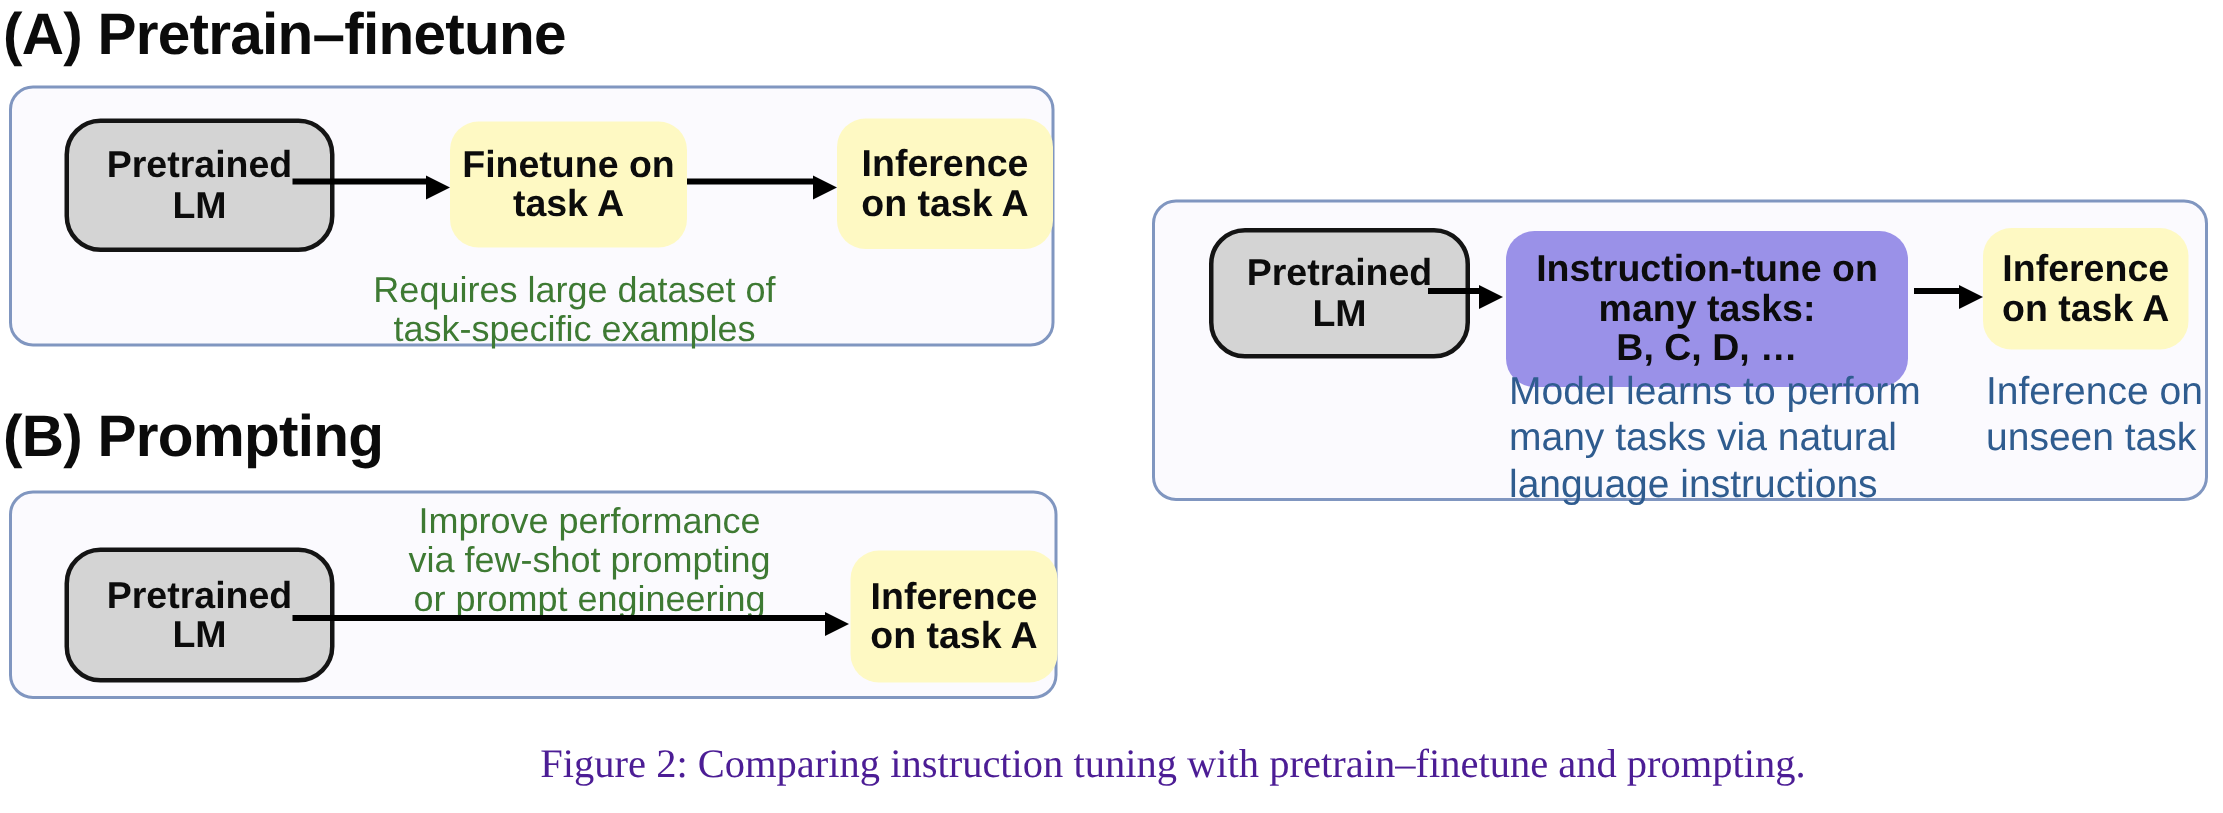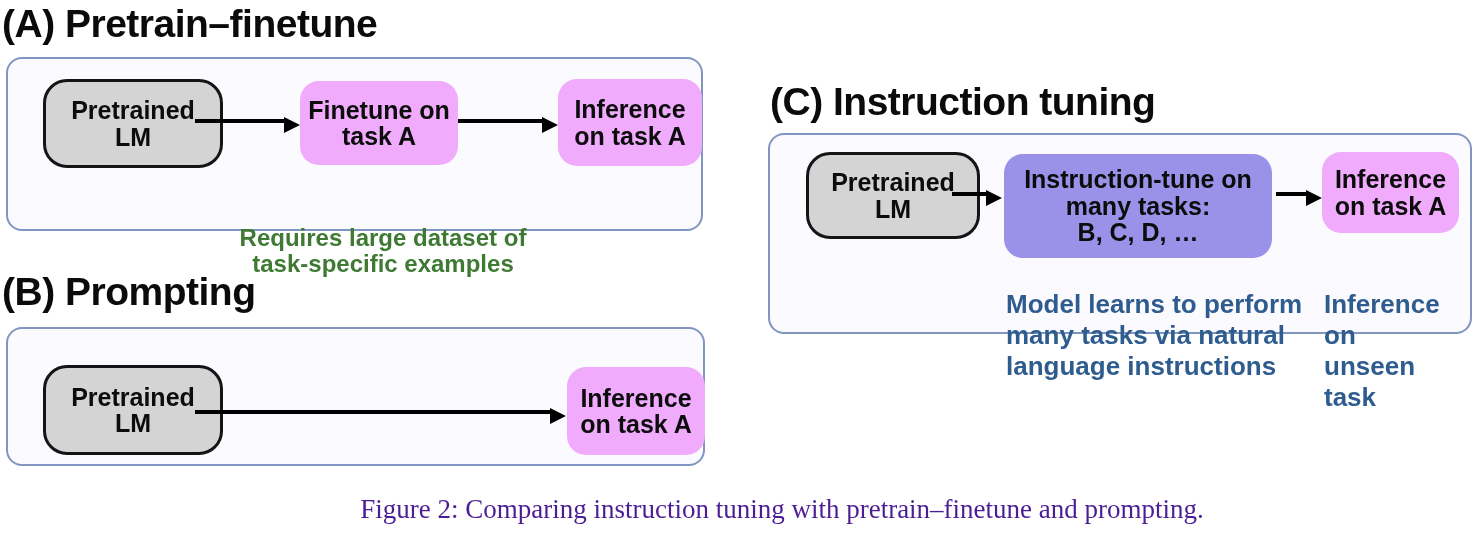--- a/index.html
+++ b/index.html
@@ -16,25 +16,25 @@
   .panel {
     position:absolute; background:#fbfafe; border:2px solid #8096c0;
     border-radius:16px; box-sizing:border-box;
   }
   .node {
     position:absolute; display:flex; align-items:center; justify-content:center;
     text-align:center; font-weight:bold; font-size:25px; line-height:1.06;
     color:#0c0c0c; box-sizing:border-box;
   }
   .gray-node  { background:#d4d4d4; border:3.5px solid #141414; border-radius:24px;margin-left:28px; }
-  .blue-node  { background:#f0abfc; border-radius:19px; }
+  .blue-node  { background:#fef9c3; border-radius:19px; }
   .purple-node{ background:#9a91e8; border-radius:19px; }
   .pre { white-space:pre-line; }
   .note {
-    position:absolute; font-size:24px; line-height:26px; font-weight:bold;margin-top:44px;
+    position:absolute; font-size:24px; line-height:26px; font-weight:normal;
   }
   .green-note { color:#3e7a33; text-align:center; }
   .blue-note  { color:#2f5c8f; font-size:26px; line-height:31px; text-align:left; }
   .arrow {
     position:absolute; height:0; border-top:4px solid #000;
   }
   .arrow::after {
     content:""; position:absolute; right:-16px; top:-6px; width:0; height:0;
     border-left:16px solid #000; border-top:8px solid transparent;
     border-bottom:8px solid transparent;
@@ -62,26 +62,28 @@
 on task A</div>
     <div class="note green-note pre" style="left:215px; top:122px; width:320px;">Requires large dataset of
 task-specific examples</div>
   </div>
 
   <div class="panel-title" style="left:2px; top:270px;">(B) Prompting</div>
 
   <div class="panel" style="left:6px; top:327px; width:699px; height:139px;">
     <div class="node gray-node pre" style="left:7px; top:36px; width:180px; height:90px;">Pretrained
 LM</div>
+    <div class="note green-note pre" style="left:200px; top:6px; width:370px;">Improve performance
+via few-shot prompting
+or prompt engineering</div>
     <div class="arrow" style="left:187px; top:81px; width:355px;"></div>
     <div class="node blue-node pre" style="left:559px; top:38px; width:138px; height:88px;">Inference
 on task A</div>
   </div>
 
-  <div class="panel-title" style="left:770px; top:80px;">(C) Instruction tuning</div>
 
   <div class="panel" style="left:768px; top:133px; width:704px; height:201px;">
     <div class="node gray-node pre" style="left:8px; top:17px; width:174px; height:87px;">Pretrained
 LM</div>
     <div class="arrow" style="left:182px; top:57px; width:34px;"></div>
     <div class="node purple-node pre" style="left:234px; top:19px; width:268px; height:104px;">Instruction-tune on
 many tasks:
 B, C, D, …</div>
     <div class="arrow" style="left:506px; top:57px; width:30px;"></div>
     <div class="node blue-node pre" style="left:552px; top:17px; width:137px; height:81px;">Inference

